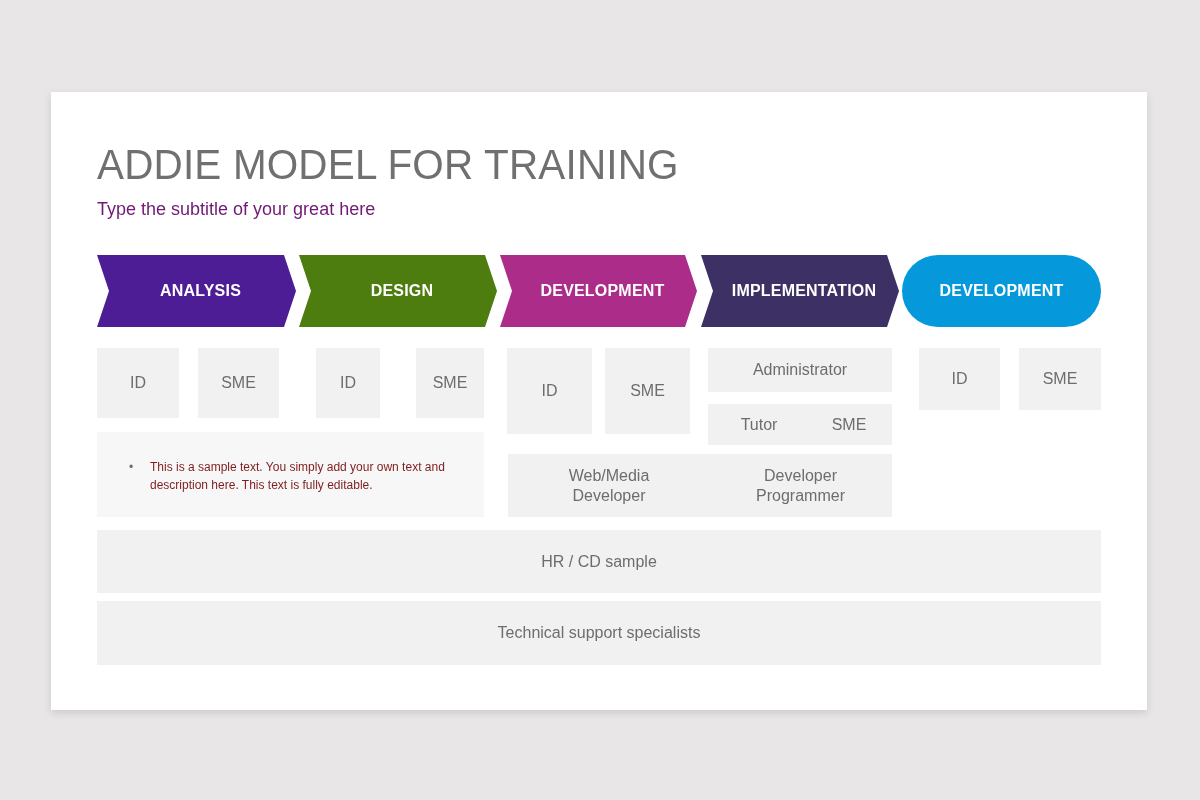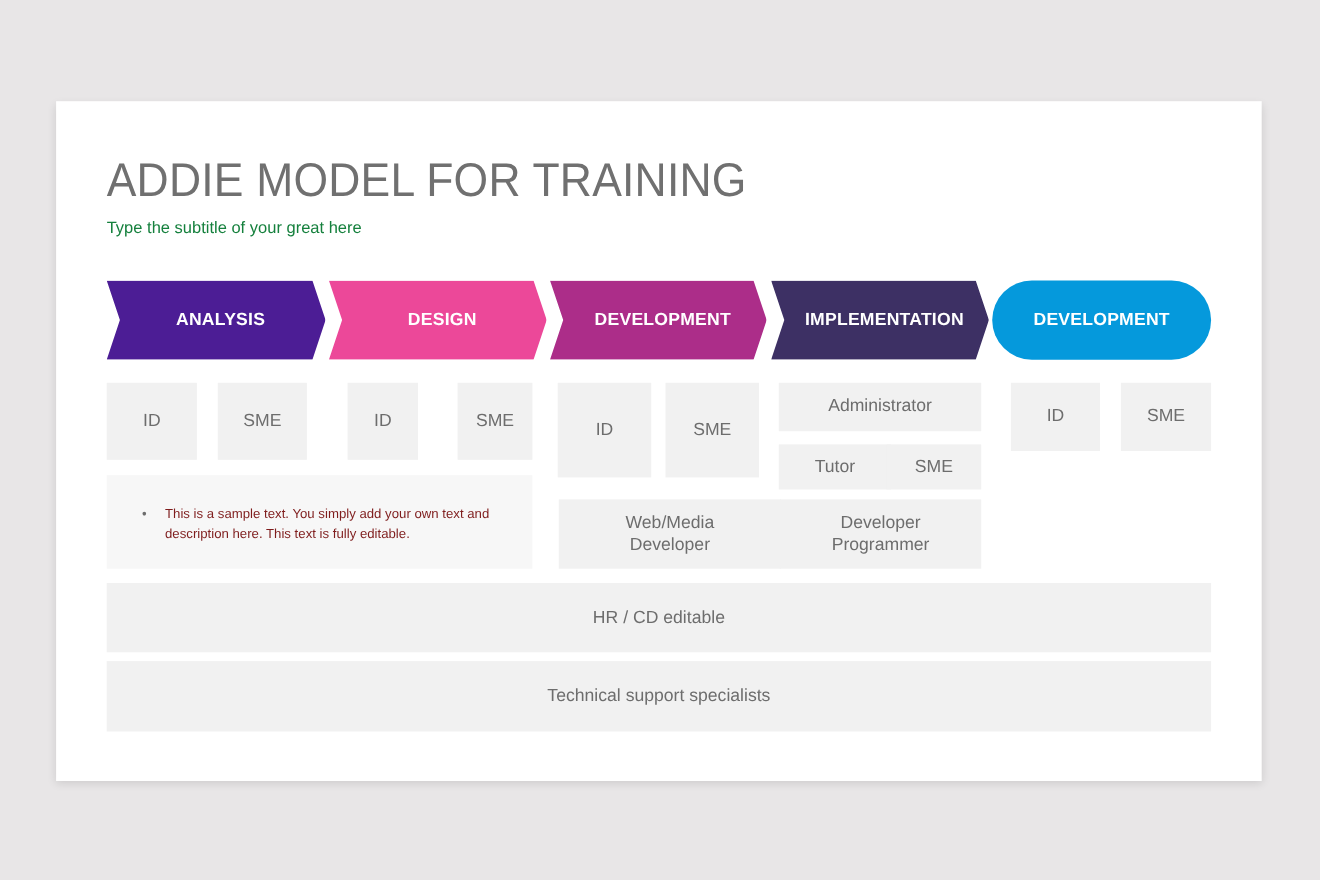--- a/index.html
+++ b/index.html
@@ -18,21 +18,21 @@
   }
   .abs { position: absolute; }
   .title {
     left: 97px; top: 140px;
     font-size: 43px; color: #707070; letter-spacing: 0.2px;
     white-space: nowrap; font-weight: normal;
     transform: scaleX(0.94); transform-origin: left center;
   }
   .subtitle {
     left: 97px; top: 199px;
-    font-size: 15px; color: #15803d; white-space: nowrap;
+    font-size: 18px; color: #701a75; white-space: nowrap;
   }
   .phase {
     top: 255px; height: 72px;
     display: flex; align-items: center; justify-content: center;
     color: #ffffff; font-weight: bold; font-size: 16px;
     letter-spacing: 0.2px;
   }
   .chev {
     clip-path: polygon(0 0, calc(100% - 12px) 0, 100% 50%, calc(100% - 12px) 100%, 0 100%, 12px 50%);
   }
@@ -59,21 +59,21 @@
 <body>
 
 <div class="slide"></div>
 
 <div class="abs title">ADDIE MODEL FOR TRAINING</div>
 <div class="abs subtitle">Type the subtitle of your great here</div>
 
 <div class="abs phase chev" style="left:97px; width:199px; background:#4c1d95;">
   <span>ANALYSIS</span>
 </div>
-<div class="abs phase chev" style="left:299px; width:198px; background:#ec4899;">
+<div class="abs phase chev" style="left:299px; width:198px; background:#4d7c0f;">
   <span>DESIGN</span>
 </div>
 <div class="abs phase chev" style="left:500px; width:197px; background:#ac2d89;">
   <span>DEVELOPMENT</span>
 </div>
 <div class="abs phase chev" style="left:701px; width:198px; background:#3d3064;">
   <span>IMPLEMENTATION</span>
 </div>
 <div class="abs phase pill" style="left:902px; width:199px; background:#0599dc;">
   <span style="padding-left:0">DEVELOPMENT</span>
@@ -122,17 +122,17 @@
 </div>
 
 <div class="abs box" style="left:919px; top:348px; width:81px; height:62px;">
   <span>ID</span>
 </div>
 <div class="abs box" style="left:1019px; top:348px; width:82px; height:62px;">
   <span>SME</span>
 </div>
 
 <div class="abs box" style="left:97px; top:530px; width:1004px; height:63px;">
-  <span>HR / CD editable</span>
+  <span>HR / CD sample</span>
 </div>
 <div class="abs box" style="left:97px; top:601px; width:1004px; height:64px;text-align:right;">
   <span>Technical support specialists</span>
 </div>
 
 </body></html>

